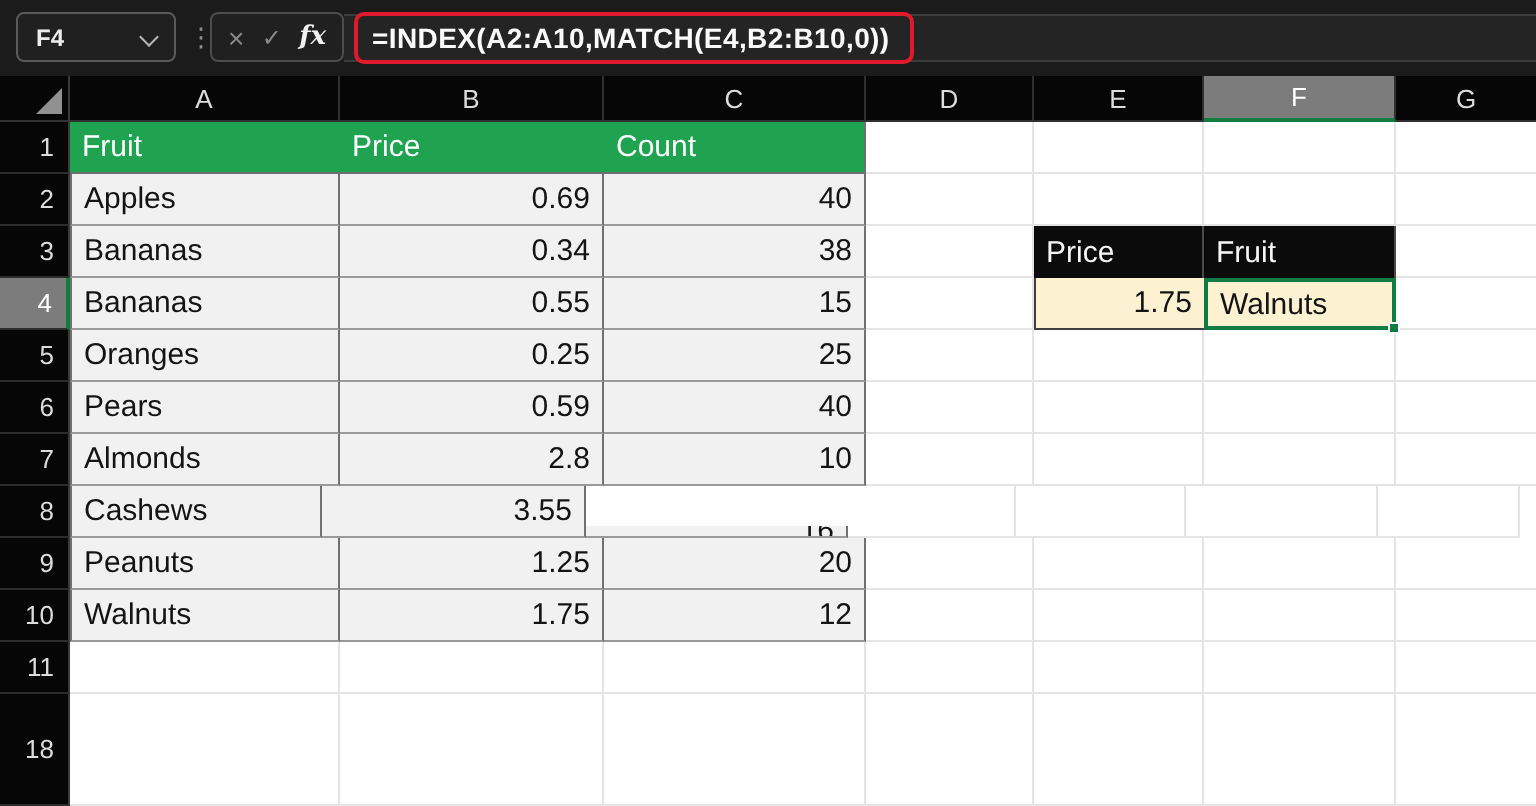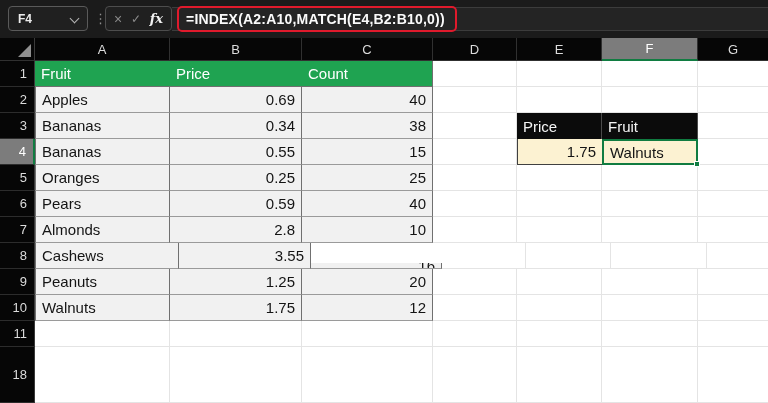--- a/index.html
+++ b/index.html
@@ -160,21 +160,21 @@
         <div class="c tdata ledge al-l" style="width: 135px;">Almonds</div>
         <div class="c tdata al-r" style="width: 132px;">2.8</div>
         <div class="c tdata al-r" style="width: 131px;">10</div>
         <div class="c empty" style="width: 84px;"></div>
         <div class="c empty" style="width: 85px;"></div>
         <div class="c empty" style="width: 96px;"></div>
         <div class="c empty" style="width: 71px;"></div>
       </div>
       <div class="grow">
         <div class="c rowhead" style="width: 35px;">8</div>
-        <div class="c tdata ledge al-l" style="width: 144px;">Cashews</div>
+        <div class="c tdata ledge al-l" style="width: 126px;">Cashews</div>
         <div class="c tdata al-r" style="width: 132px;">3.55</div>
         <div class="c tdata al-r" style="width: 131px; margin-top: 20px;">16</div>
         <div class="c empty" style="width: 84px;"></div>
         <div class="c empty" style="width: 85px;"></div>
         <div class="c empty" style="width: 96px;"></div>
         <div class="c empty" style="width: 71px;"></div>
       </div>
       <div class="grow">
         <div class="c rowhead" style="width: 35px;">9</div>
         <div class="c tdata ledge al-l" style="width: 135px;">Peanuts</div>

